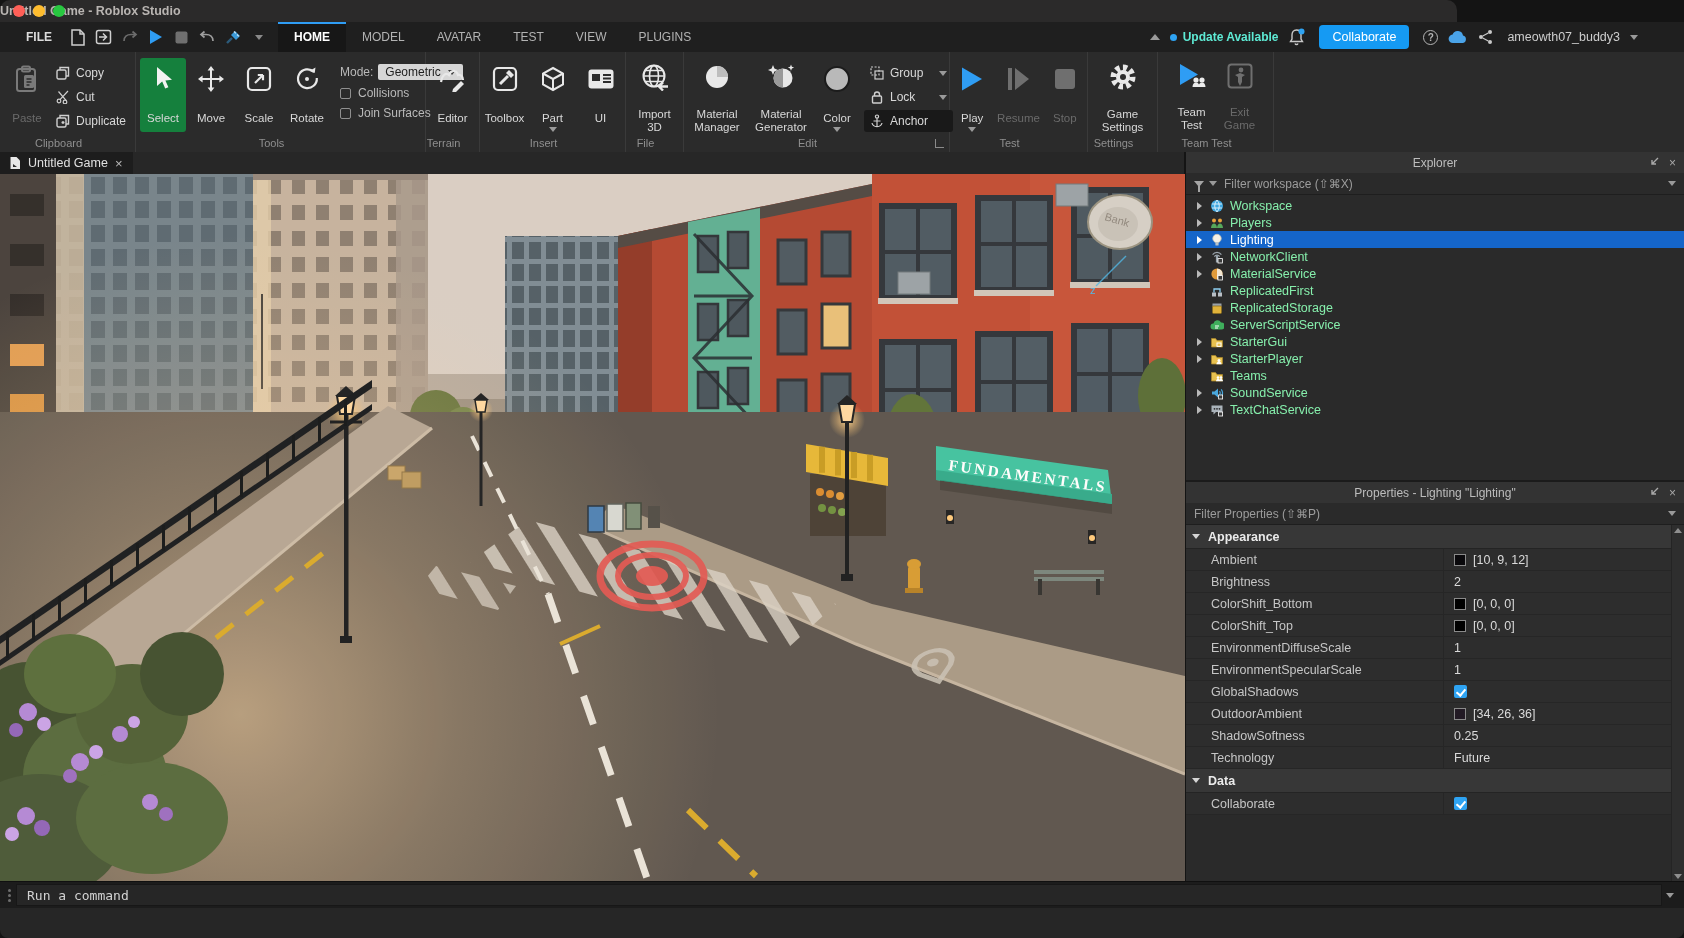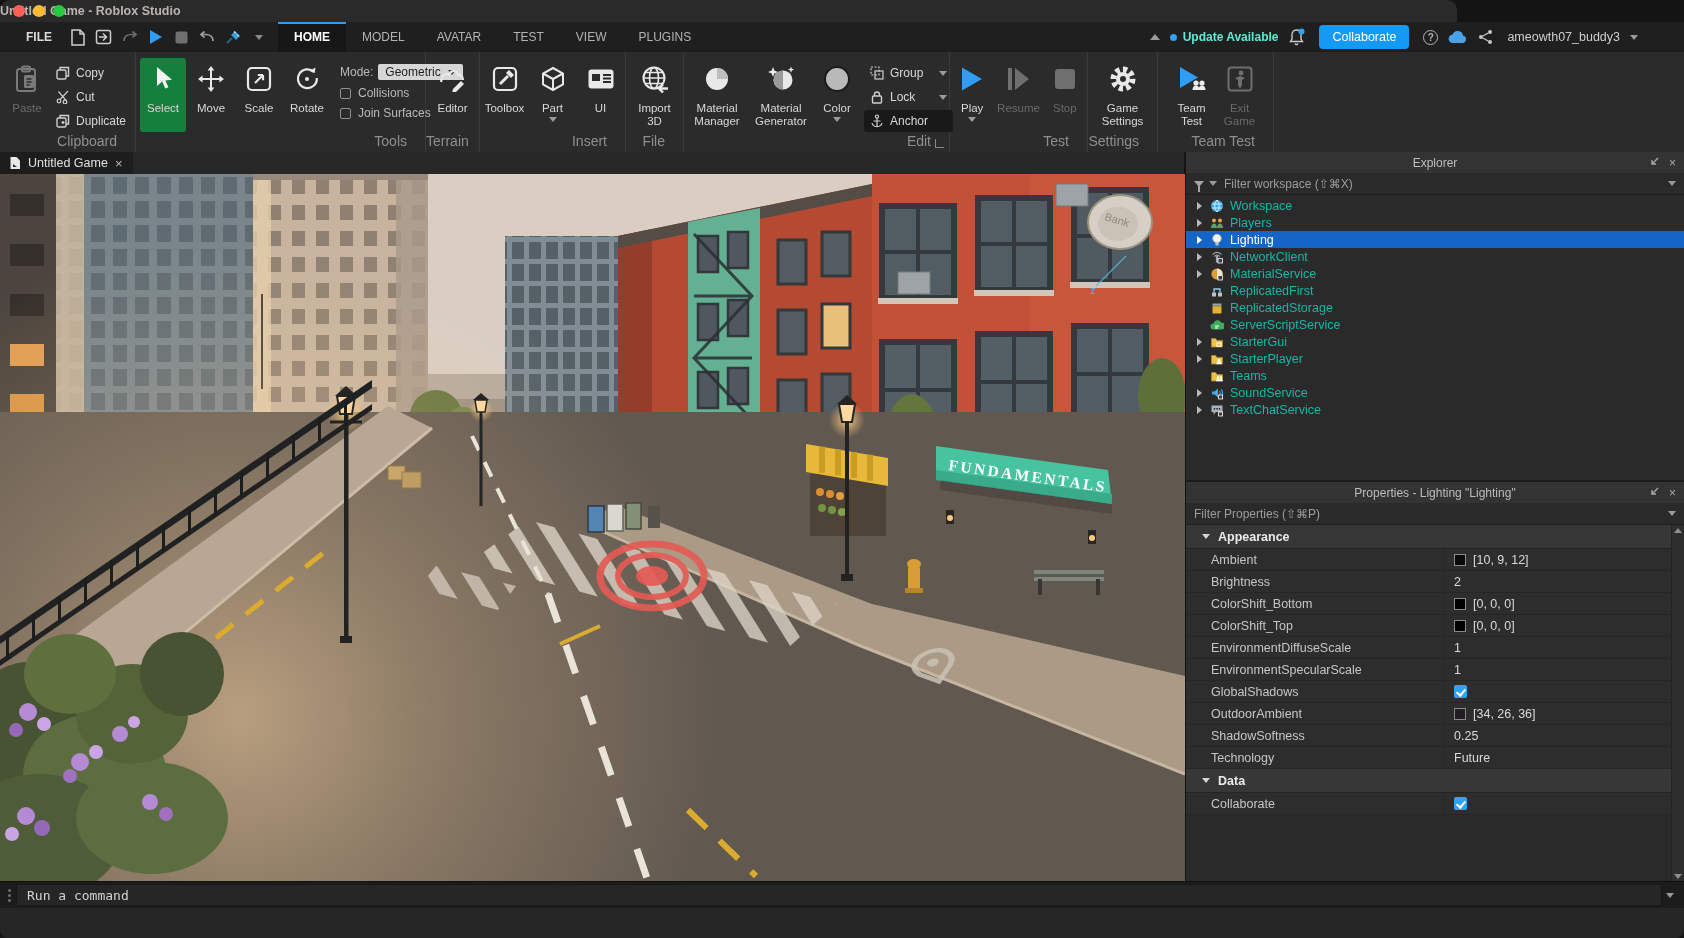--- a/index.html
+++ b/index.html
@@ -24,25 +24,25 @@
   .upd-dot{width:7px;height:7px;border-radius:50%;background:#2ea3f2;display:inline-block;margin-right:6px}
   #update-text{font-size:12px;font-weight:bold;color:#5eead4}
   .chev-up{width:0;height:0;border-left:5px solid transparent;border-right:5px solid transparent;border-bottom:6px solid #9a9a9a}
   #collab-btn{background:#159af3;color:#fff;font-size:12.5px;font-weight:normal;border:none;border-radius:4px;padding:5px 13px;margin:0 4px}
   .help-circ{width:15px;height:15px;border:1.4px solid #b5b5b5;border-radius:50%;color:#b5b5b5;font-size:10px;display:flex;align-items:center;justify-content:center;font-weight:bold}
   #username{font-size:12.5px;color:#cdcdcd;margin-left:4px}
   .caret-d{width:0;height:0;border-left:4px solid transparent;border-right:4px solid transparent;border-top:5px solid #9a9a9a;display:inline-block}
   
   #ribbon{left:0;top:52px;width:1684px;height:100px;background:#2b2b2b;display:flex}
   .rsec{position:relative;height:100%;border-right:1px solid #3a3a3a;padding-top:6px}
-  .rsec-label{position:absolute;bottom:3px;left:0;right:18px;text-align:right;font-size:14px;color:#8f8f8f}
+  .rsec-label{position:absolute;bottom:3px;left:0;right:18px;text-align:center;font-size:11px;color:#8f8f8f}
   .bigbtns{display:flex;justify-content:center;gap:2px}
   .bigbtn{width:46px;height:74px;display:flex;flex-direction:column;align-items:center;padding-top:5px;border-radius:3px}
   .bigbtn .bicon{height:32px;display:flex;align-items:center;justify-content:center}
-  .bigbtn .blabel{font-size:11.5px;color:#d8d8d8;text-align:center;line-height:13px;margin-top:7px}
+  .bigbtn .blabel{font-size:11.5px;color:#d8d8d8;text-align:center;line-height:13px;margin-top:17px}
   .bigbtn.active{background:#15803d}
   .bigbtn.disabled .blabel{color:#6a6a6a}
   .smallcol{display:flex;flex-direction:column;justify-content:flex-start;gap:2px;padding-top:4px}
   .smallbtn{display:flex;align-items:center;gap:6px;height:22px;padding:0 6px;border-radius:3px;font-size:12px;color:#d8d8d8}
   .smallbtn.active{background:#191919}
   .modecol{display:flex;flex-direction:column;gap:6px;padding:6px 4px 0 10px;font-size:12px;color:#b9b9b9}
   .mode-dd{background:#d6d6d6;color:#1e1e1e;font-size:12px;border-radius:2px;padding:1px 7px;display:inline-flex;align-items:center;gap:7px;margin-left:5px}
   .mode-dd .caret-d{border-top-color:#3a3a3a}
   .cbx{width:11px;height:11px;border:1px solid #8f8f8f;border-radius:2px;display:inline-block;margin-right:7px}
   .cb-row{display:flex;align-items:center}
@@ -54,29 +54,29 @@
   #viewport{left:0;top:174px;width:1185px;height:707px;border-right:1px solid #141414}
   
   #rightcol{left:1186px;top:152px;width:498px;height:729px;background:#242424}
   .phdr{height:21px;background:#333333;display:flex;align-items:center;justify-content:center;position:relative;font-size:12px;color:#bdbdbd}
   .phdr .hicons{position:absolute;right:8px;top:0;bottom:0;display:flex;align-items:center;gap:10px;color:#a9a9a9;font-size:12px}
   .filterrow{height:22px;background:#2a2a2a;border-bottom:1px solid #1e1e1e;display:flex;align-items:center;padding:0 8px;font-size:12px;color:#9c9c9c;gap:7px}
   .filterrow .caret-d{margin-left:auto}
   .funnel{width:0;height:0;border-left:5px solid transparent;border-right:5px solid transparent;border-top:6px solid #a5a5a5;position:relative}
   .funnel::after{content:"";position:absolute;left:-1px;top:-1px;width:2px;height:6px;background:#a5a5a5}
   #xtree{background:#2a2a2a;height:285px;overflow:hidden;padding-top:2px}
-  .xrow{height:17px;display:flex;align-items:center;font-size:12.5px;color:#14b8a6;padding-left:8px;gap:6px}
+  .xrow{height:17px;display:flex;align-items:center;font-size:12.5px;color:#86efac;padding-left:8px;gap:6px}
   .xrow.selected{background:#1565c9;color:#fff}
   .xarrow{width:10px;display:flex;justify-content:center}
   .xarrow .tri{width:0;height:0;border-top:4px solid transparent;border-bottom:4px solid transparent;border-left:5px solid #b9b9b9}
   .xicon{width:14px;height:14px;flex:0 0 14px}
   
   #props{background:#242424}
   #pbody{background:#2a2a2a;position:relative;height:357px}
-  .psec{height:24px;display:flex;align-items:center;gap:8px;background:#373737;border-bottom:1px solid #242424;padding-left:16px;font-size:12.5px;font-weight:bold;color:#eaeaea}
+  .psec{height:24px;display:flex;align-items:center;gap:8px;background:#373737;border-bottom:1px solid #242424;padding-left:6px;font-size:12.5px;font-weight:bold;color:#eaeaea}
   .psec .tri-d{width:0;height:0;border-left:4px solid transparent;border-right:4px solid transparent;border-top:5px solid #d5d5d5}
   .prow{height:22px;display:flex;border-bottom:1px solid #262626;background:#2d2d2d;font-size:12.5px}
   .pname{width:258px;display:flex;align-items:center;padding-left:25px;color:#c6c6c6;border-right:1px solid #262626}
   .pval{flex:1;display:flex;align-items:center;padding-left:10px;color:#dadada;gap:7px}
   .swatch{width:12px;height:12px;border:1px solid #8a8a8a;display:inline-block}
   .cb{width:13px;height:13px;border-radius:2px;background:#2ea3f2;position:relative;display:inline-block}
   .cb::after{content:"";position:absolute;left:3.5px;top:1.5px;width:4px;height:7px;border-right:2px solid #fff;border-bottom:2px solid #fff;transform:rotate(40deg)}
   .pscroll{position:absolute;right:0;top:0;bottom:0;width:13px;background:#2e2e2e;border-left:1px solid #242424;display:flex;flex-direction:column;justify-content:space-between;align-items:center;padding:3px 0}
   .tri-u-s{width:0;height:0;border-left:4px solid transparent;border-right:4px solid transparent;border-bottom:5px solid #8f8f8f}
   .tri-d-s{width:0;height:0;border-left:4px solid transparent;border-right:4px solid transparent;border-top:5px solid #8f8f8f}

